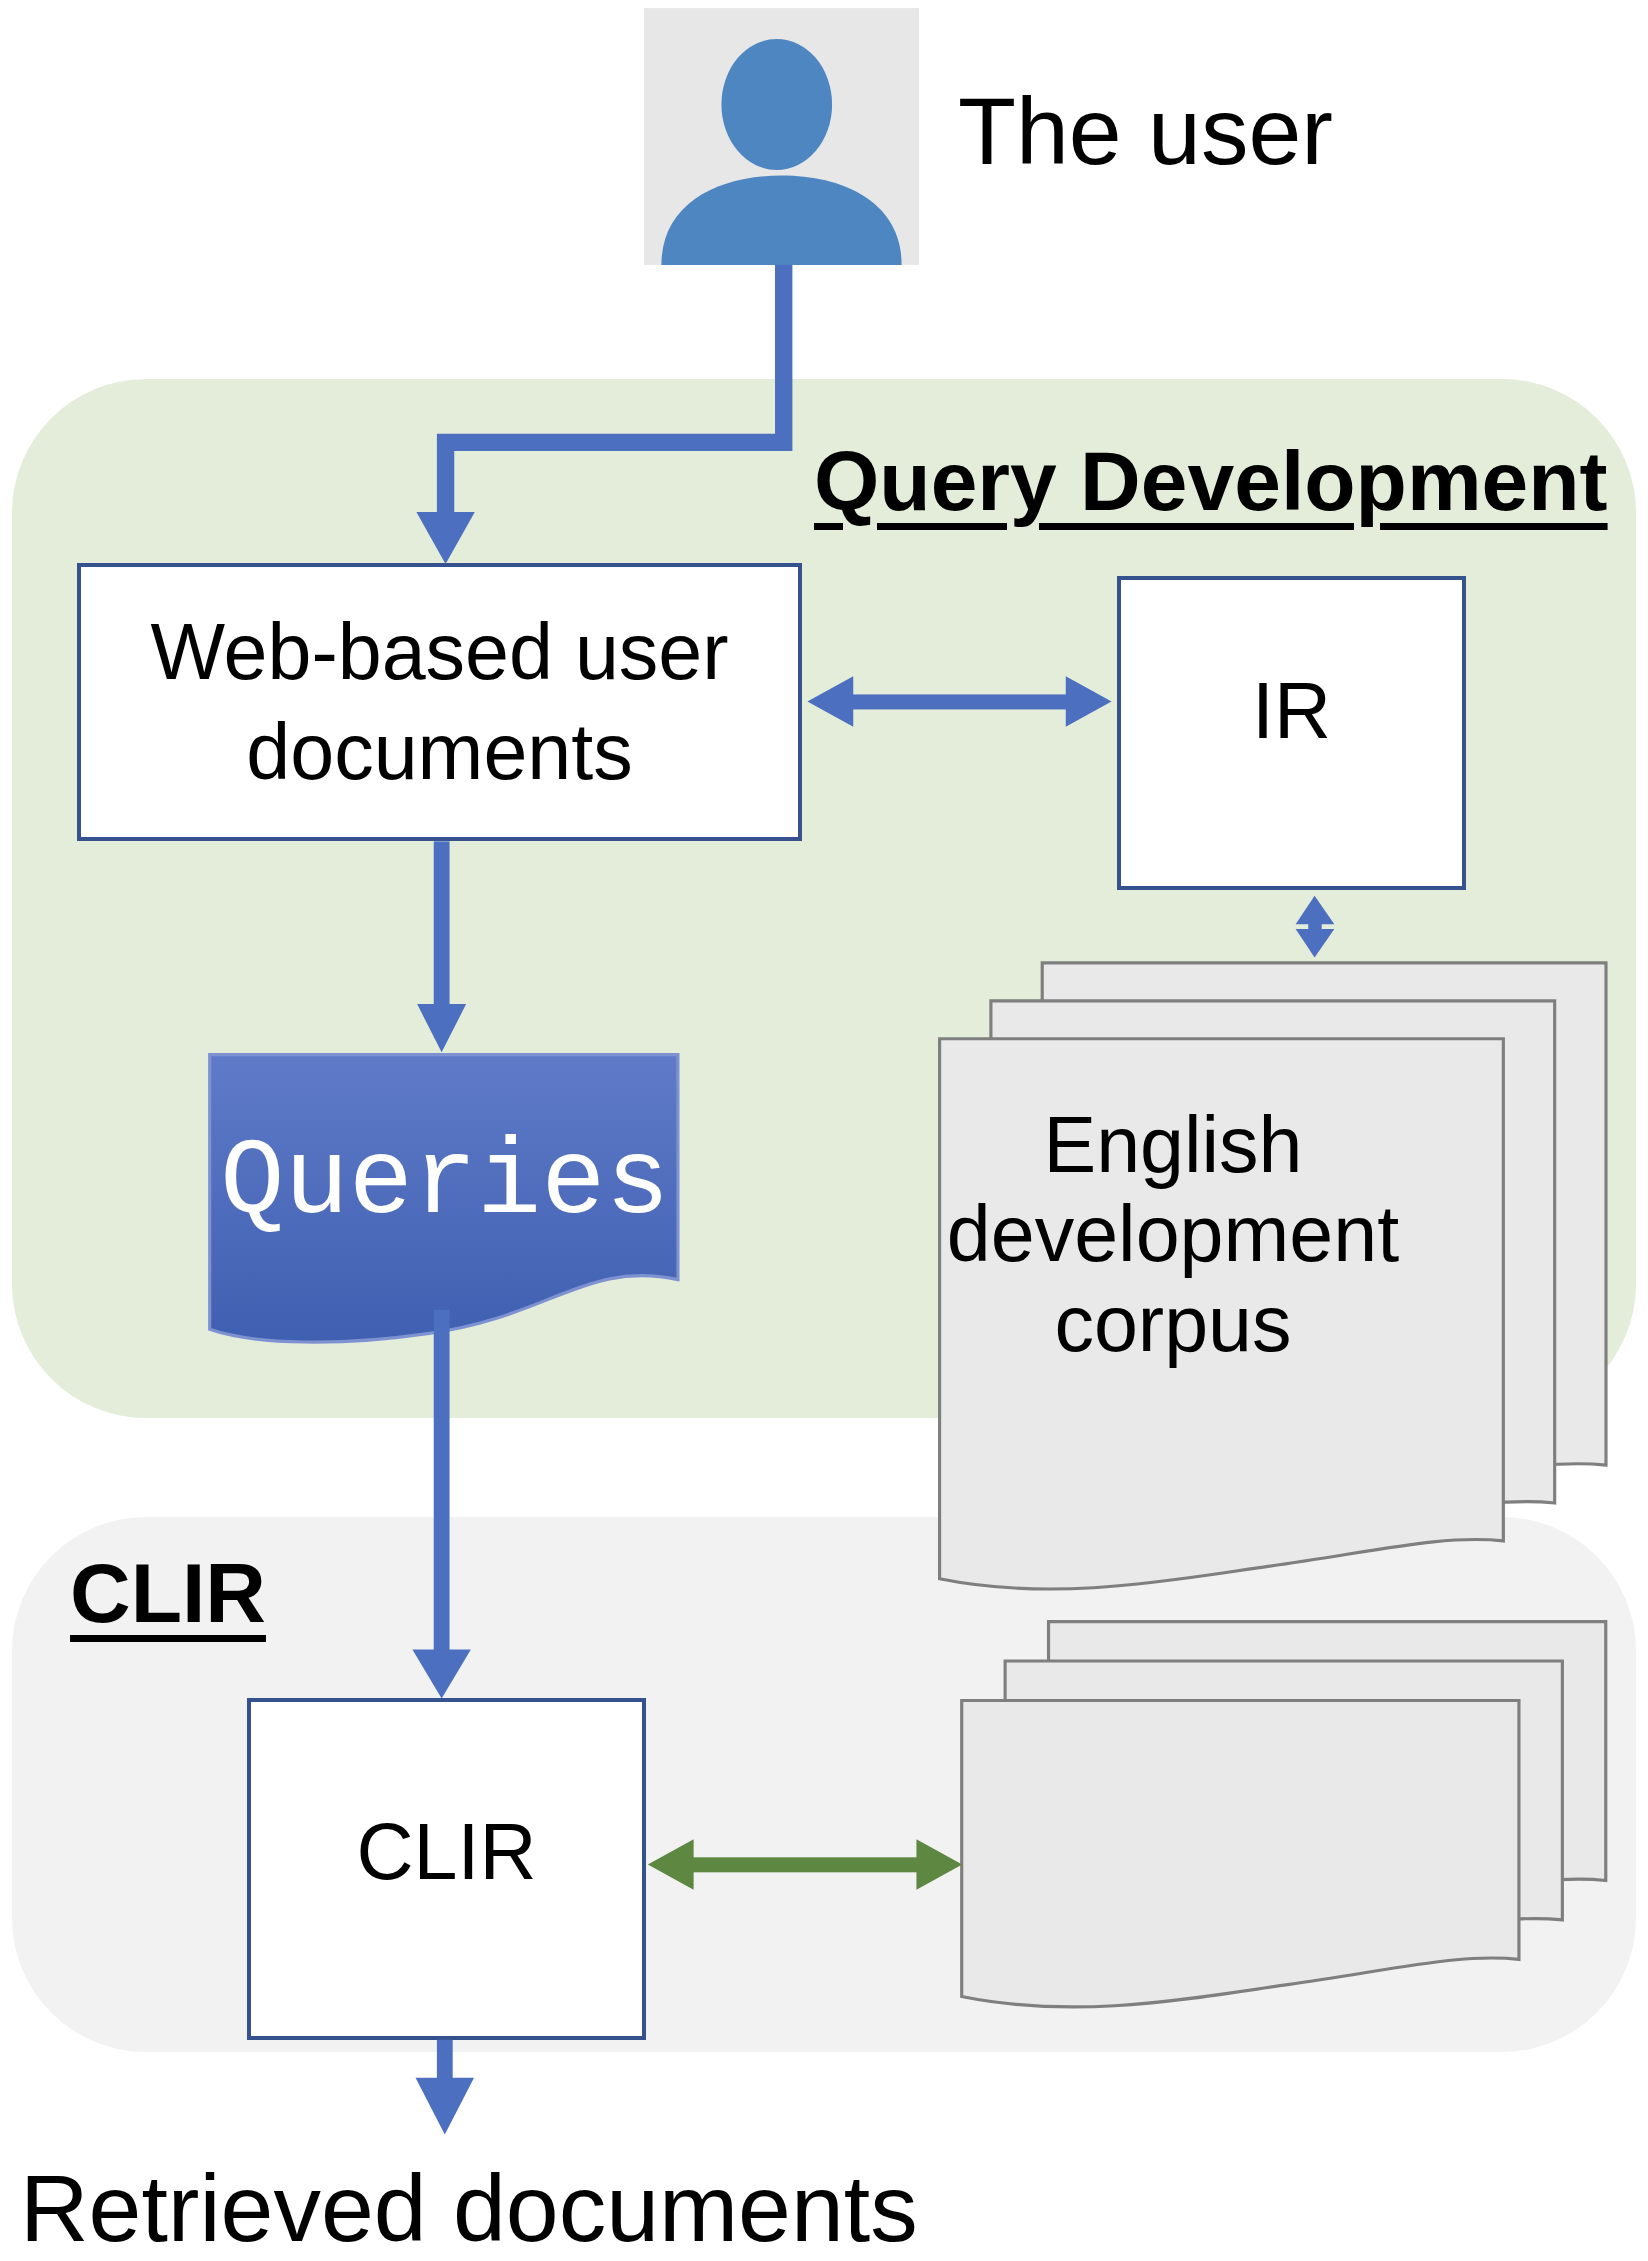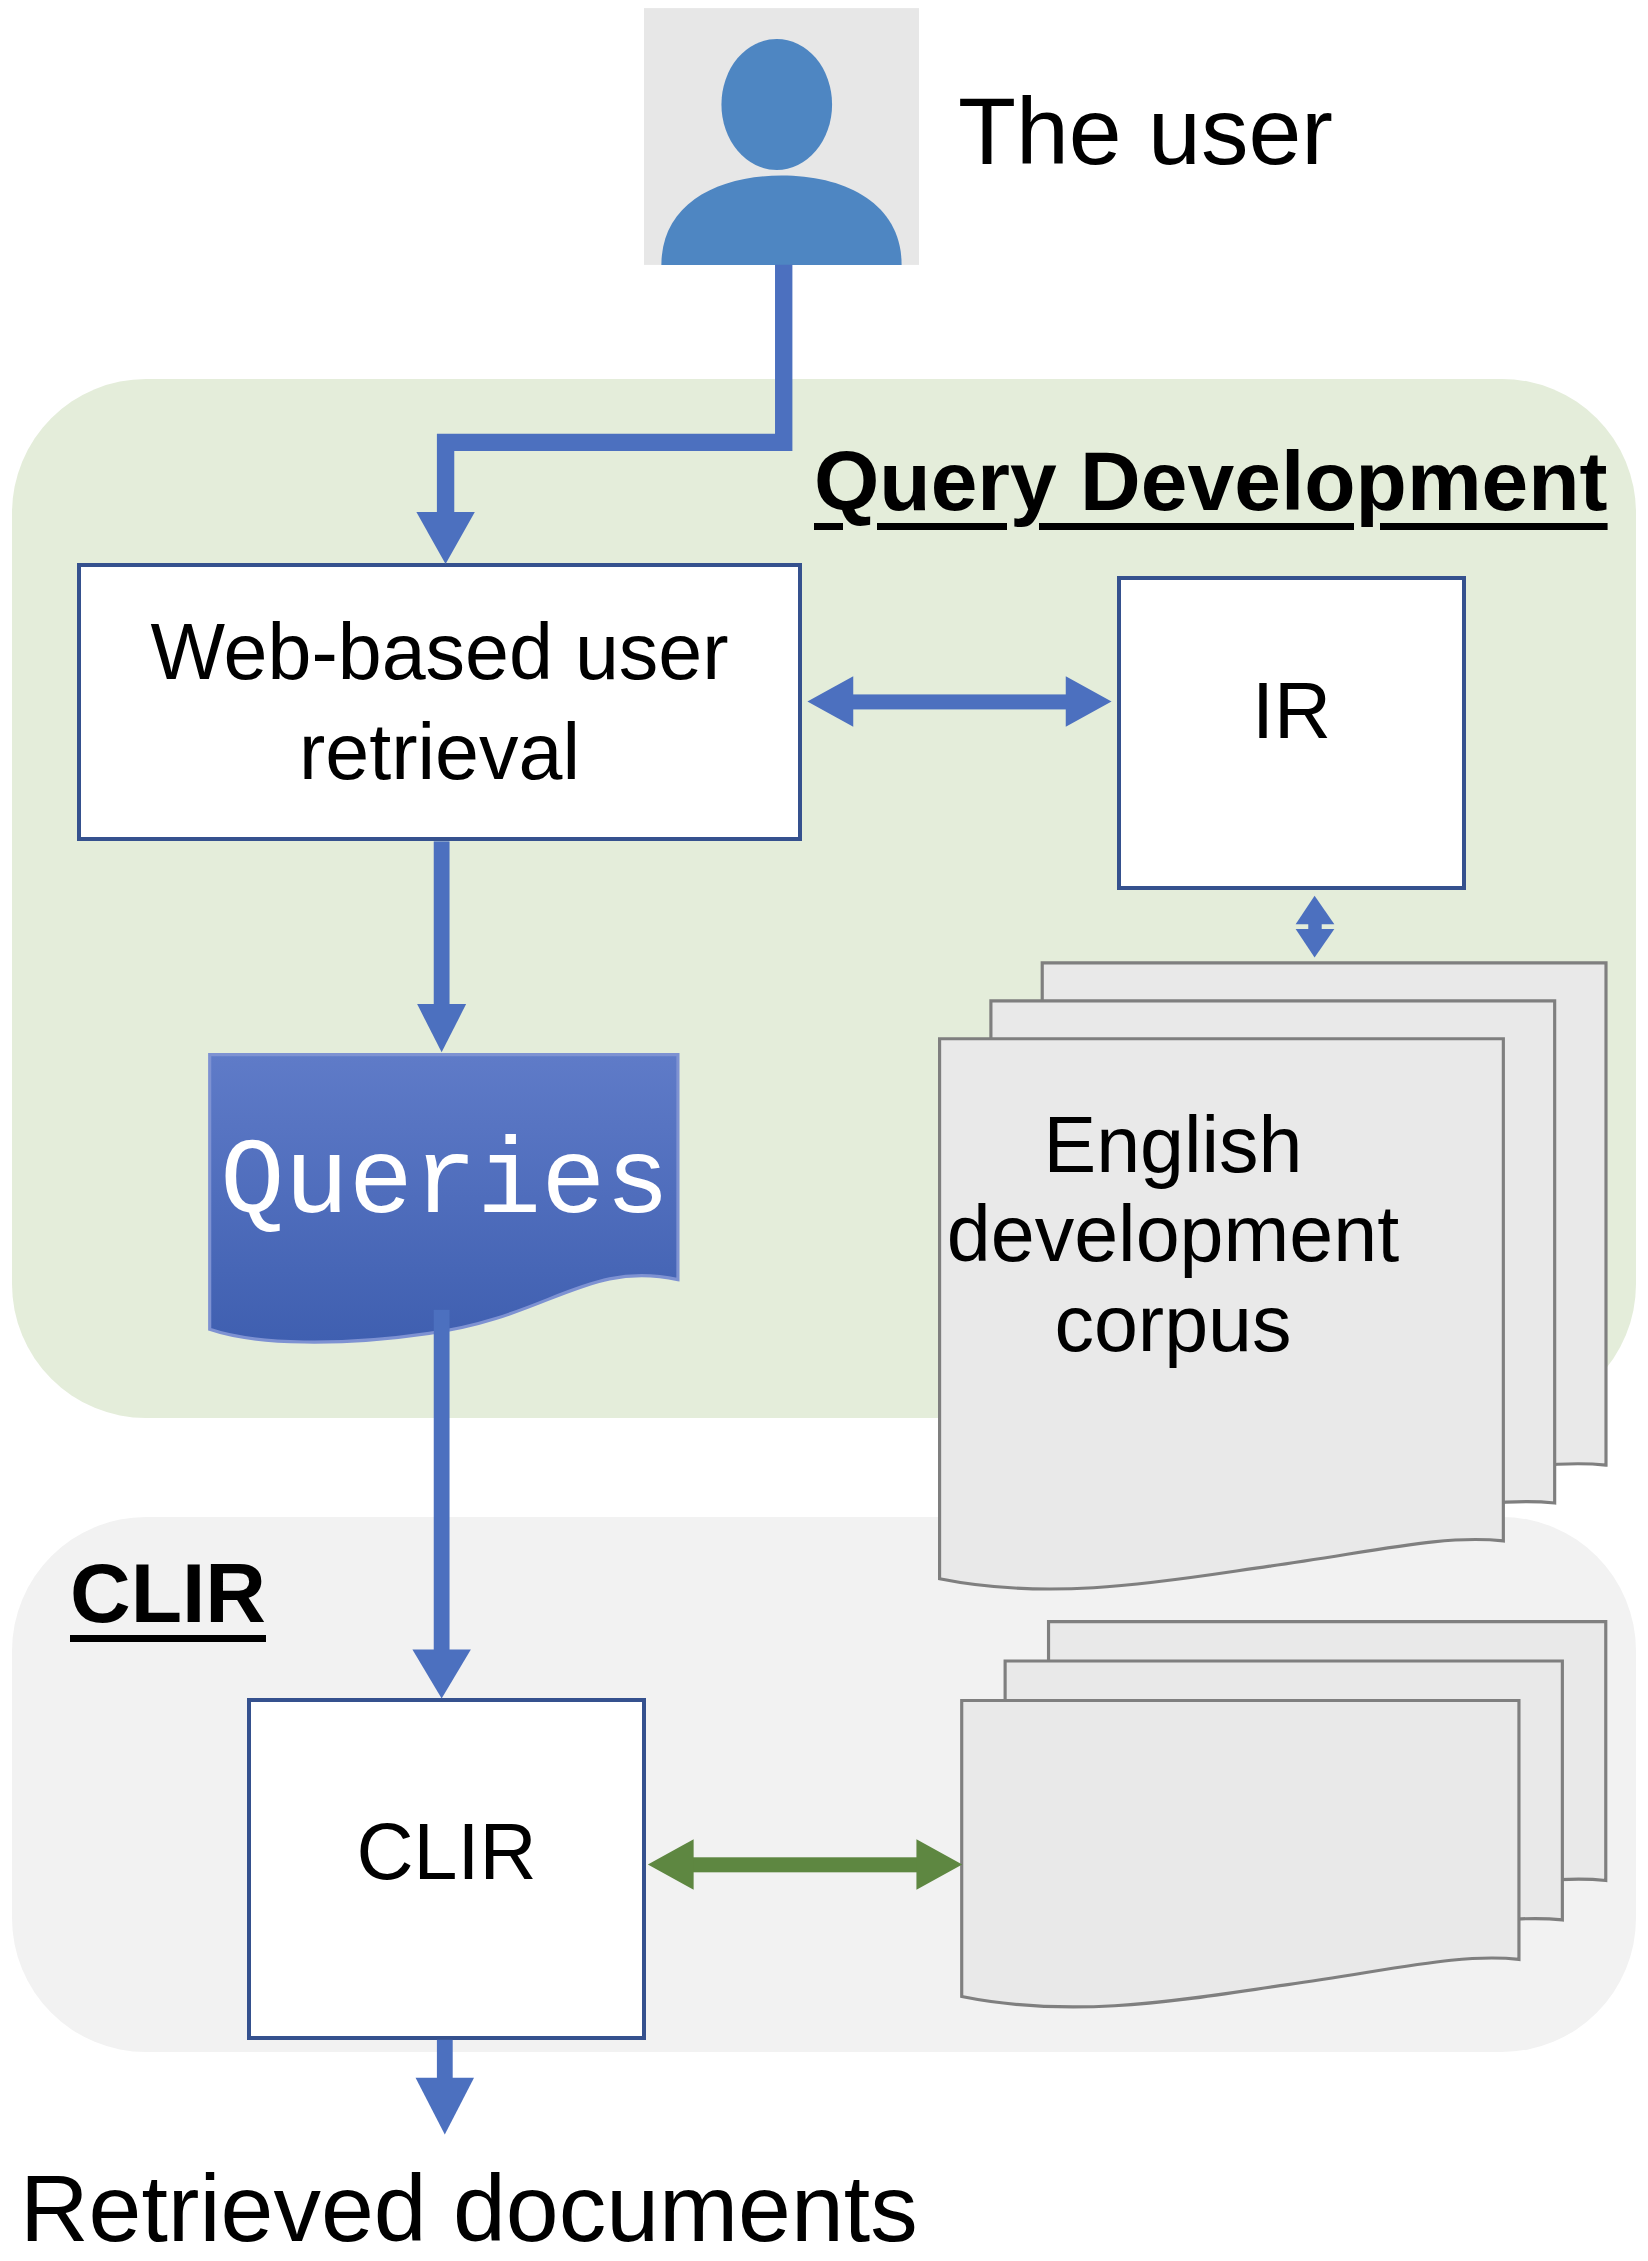--- a/index.html
+++ b/index.html
@@ -97,21 +97,21 @@
       <g transform="translate(55,50)">
         <path d="M2,2 H708 V330 C635,322 555,342 415,362 C295,379 150,407 2,377 Z" fill="#e9e9e9" stroke="#7f7f7f" stroke-width="4"></path>
       </g>
       <g transform="translate(0,100)">
         <path d="M2,2 H708 V330 C635,322 555,342 415,362 C295,379 150,407 2,377 Z" fill="#e9e9e9" stroke="#7f7f7f" stroke-width="4"></path>
       </g>
     </svg>
   </div>
 
   <div class="node-box web-box">
-    <div class="lbl">Web-based user retrieval</div>
+    <div class="lbl">Web-based user documents</div>
   </div>
   <div class="node-box ir-box">
     <div class="lbl">IR</div>
   </div>
   <div class="node-box clir-box">
     <div class="lbl">CLIR</div>
   </div>
 
   <svg class="arrow-layer" width="1648" height="2261" viewBox="0 0 2086 2862">
 

